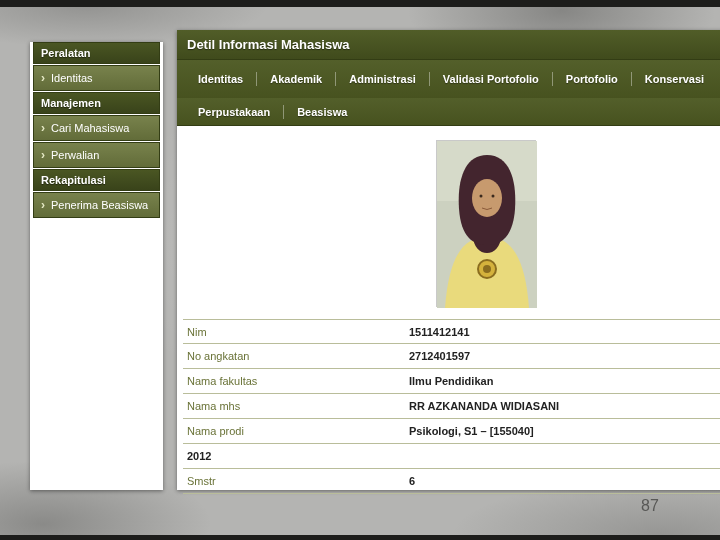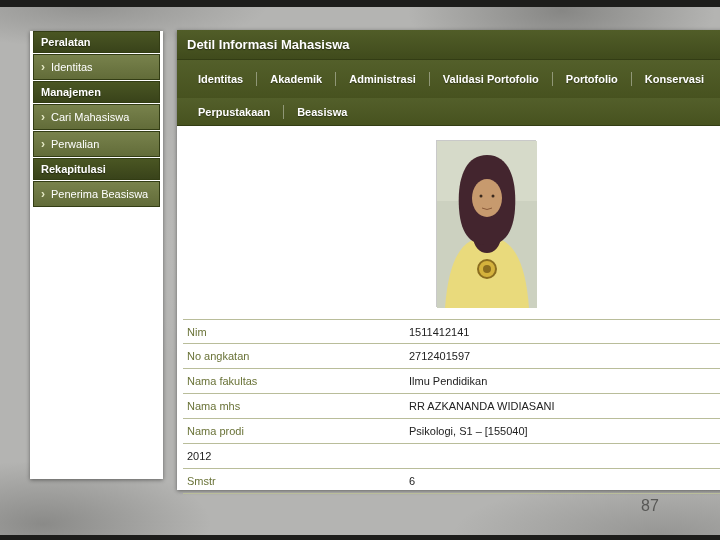--- a/index.html
+++ b/index.html
@@ -15,21 +15,21 @@
       radial-gradient(ellipse 240px 90px at 6% 97%, rgba(70,70,68,.38), transparent 70%),
       radial-gradient(ellipse 300px 80px at 92% 99%, rgba(80,80,78,.30), transparent 70%),
       radial-gradient(ellipse 420px 220px at 50% 45%, rgba(255,255,255,.14), transparent 70%);
   }
   .bar { position: absolute; left: 0; width: 720px; background: #1d1d1b; }
   .bar.top { top: 0; height: 7px; }
   .bar.bottom { bottom: 0; height: 5px; }
 
   
   .sidebar-panel {
-    position: absolute; left: 30px; top: 31px; width: 133px; height: 448px;
+    position: absolute; left: 30px; top: 42px; width: 133px; height: 448px;
     background: #ffffff; box-shadow: 0 1px 4px rgba(0,0,0,.45); padding: 0 2px;
   }
   .menu-header, .menu-item {
     margin: 0 1px 1px 1px; color: #fff; display: flex; align-items: center;
     padding: 0 7px; border: 1px solid #333d14;
   }
   .menu-header {
     height: 22px; font-size: 11px; font-weight: bold;
     background: linear-gradient(#4a5623, #39431a);
     text-shadow: 0 1px 1px rgba(0,0,0,.5);
@@ -64,21 +64,21 @@
   .content { padding: 14px 6px 0 6px; }
   .photo-wrap { width: 100px; height: 167px; margin: 0 auto 12px auto; border: 1px solid #c9c9c9; }
 
   .details { width: 100%; }
   .detail-row {
     display: flex; align-items: center; height: 25px;
     border-bottom: 1px solid #b9bd9a; padding: 0 4px;
   }
   .detail-row:first-child { border-top: 1px solid #b9bd9a; }
   .detail-label { width: 222px; font-size: 11px; color: #6a7338; }
-  .detail-value { font-size: 11px; font-weight: normal; color: #222; }
+  .detail-value { font-size: 11px; font-weight: bold; color: #222; }
 
   .page-number {
     position: absolute; left: 641px; top: 497px;
     font-size: 16px; color: #585856;
   }
 </style>
 </head>
 <body>
 
 <div class="slide">

